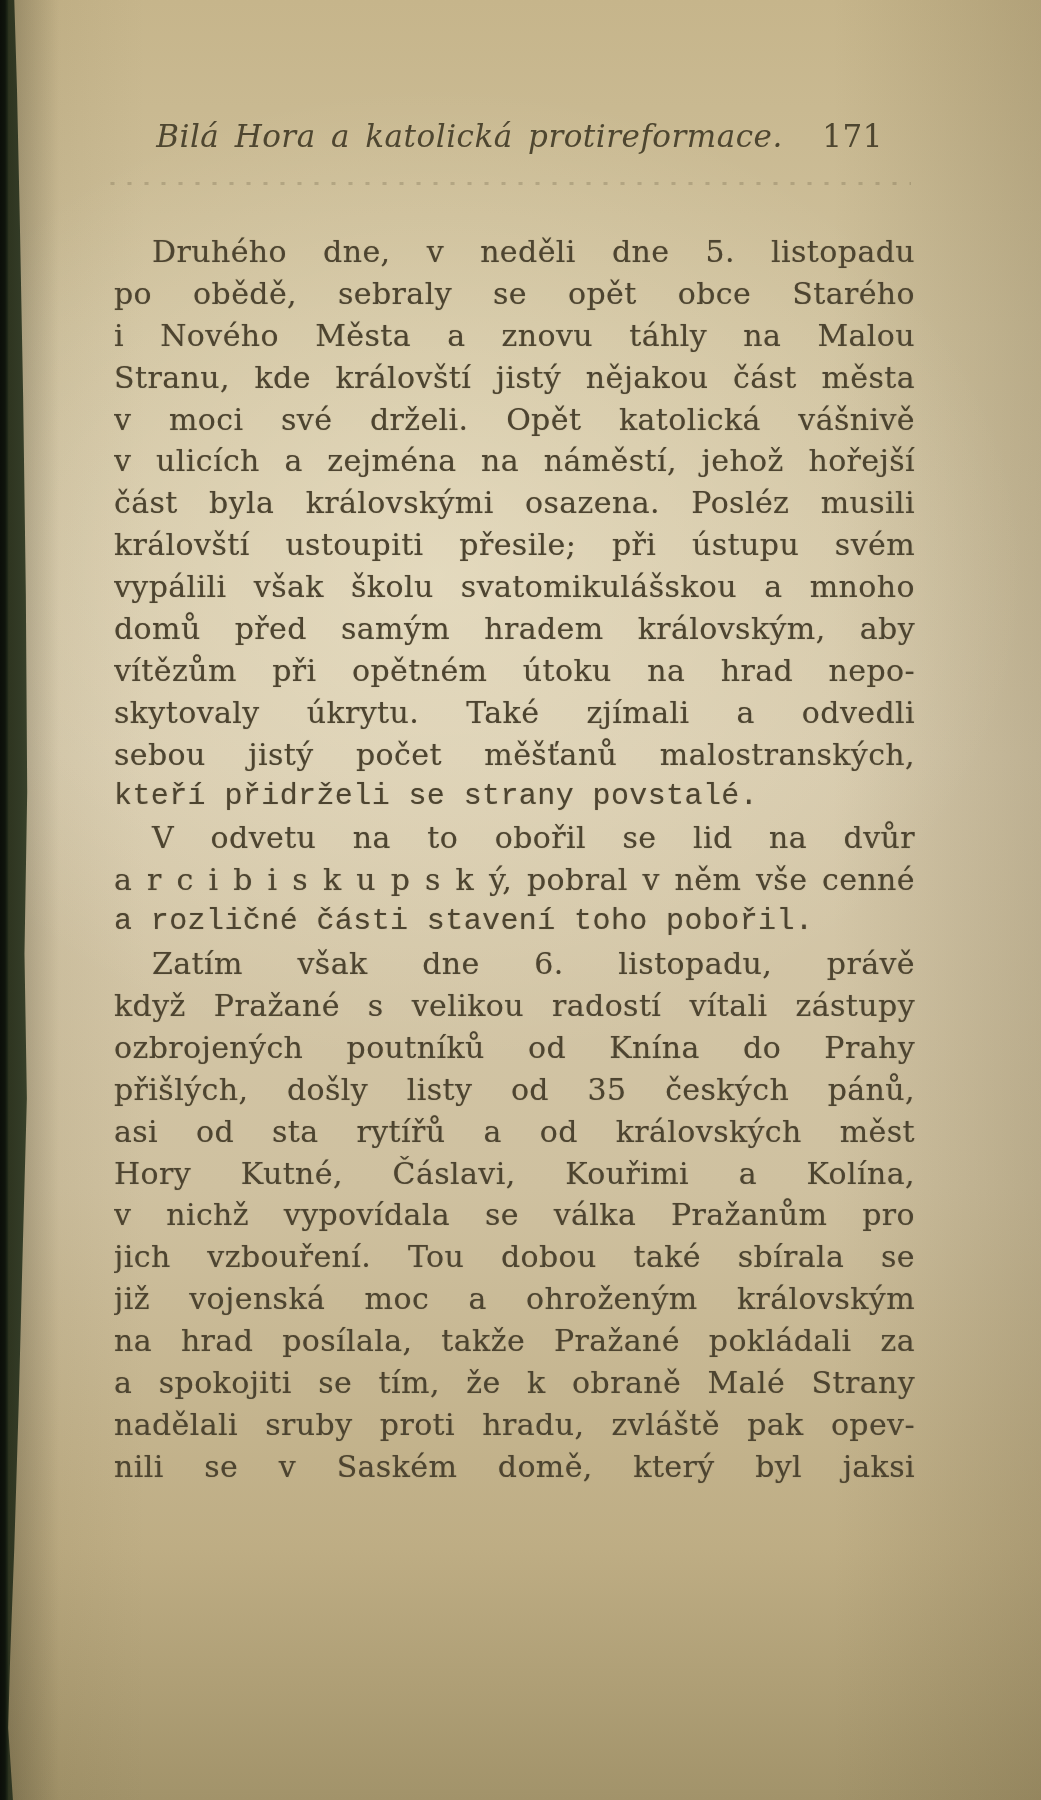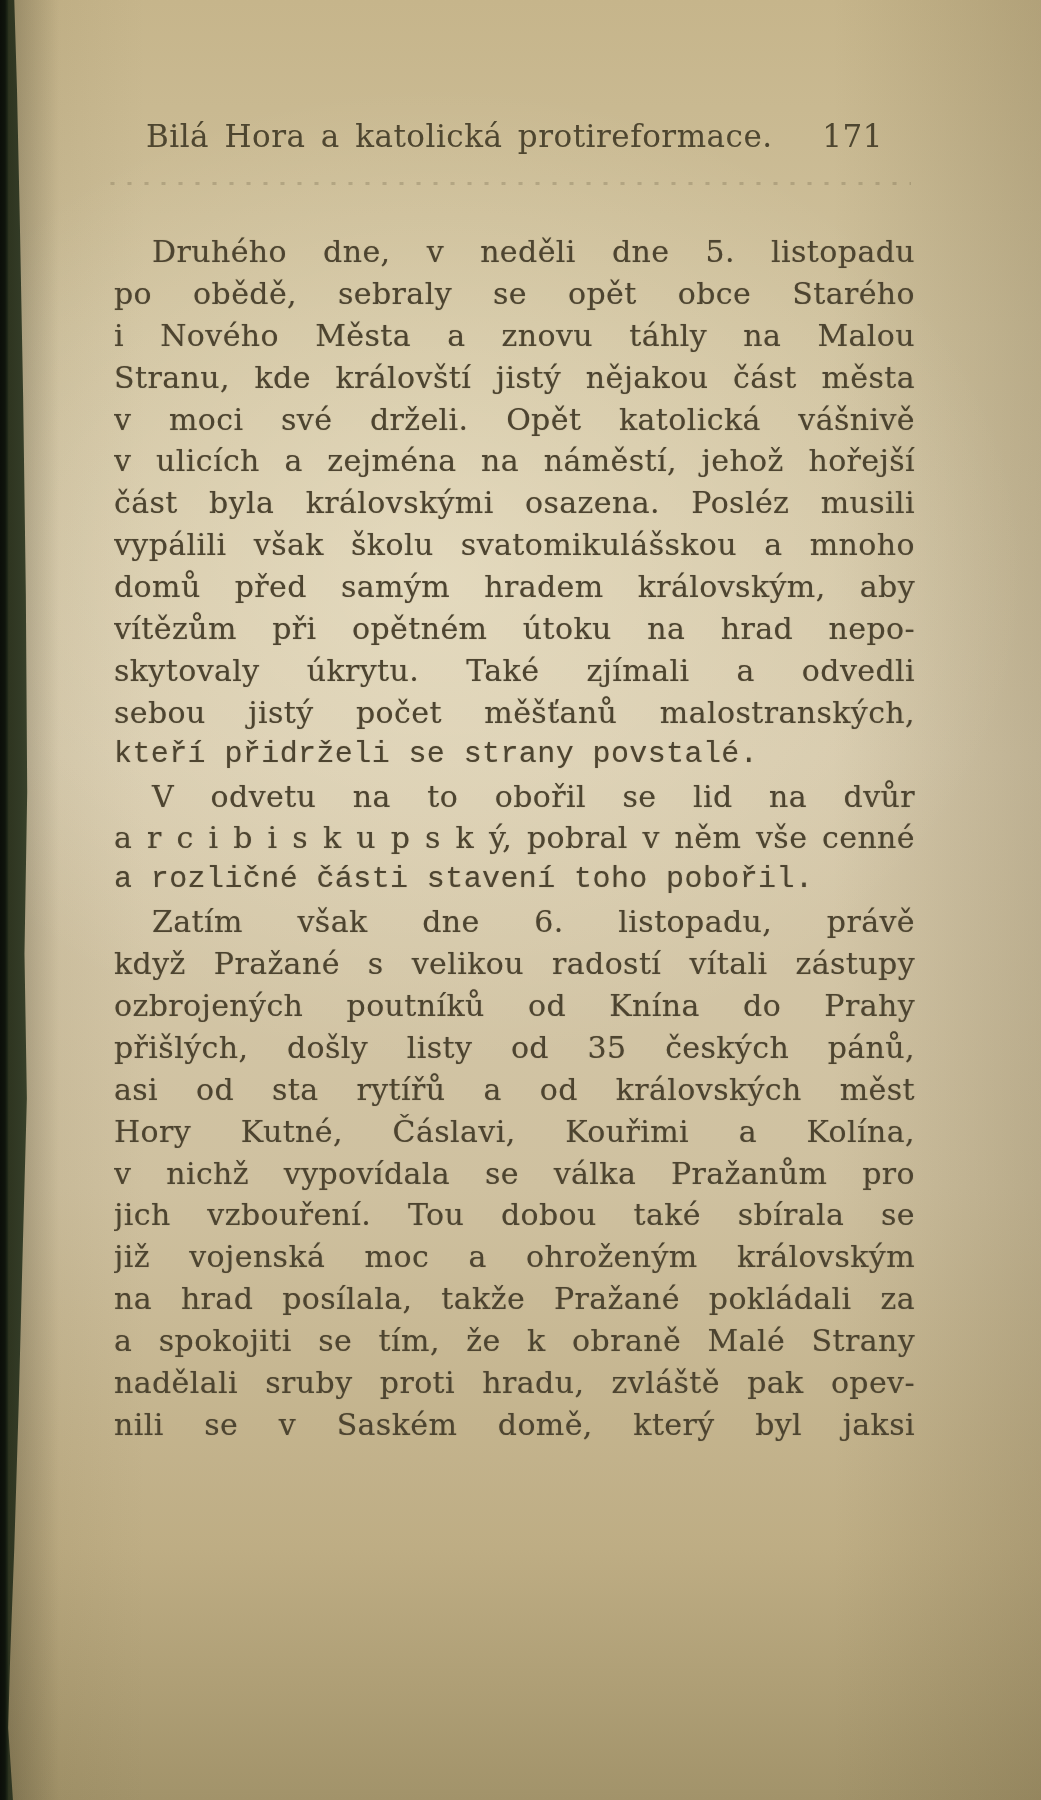--- a/index.html
+++ b/index.html
@@ -38,24 +38,25 @@
   .header{
     position:relative;
     margin-top:118px;
     height:48px;
     color:#4e4630;
     font-size:31px;
     letter-spacing:0.5px;
   }
   .header .title{
     position:absolute;
-    left:46px; right:115px;
-    text-align:left;
+    left:39px; right:115px;
+    text-align:center;
     word-spacing:5px;
     white-space:nowrap;
+    font-style:italic;
   }
   .header .pagenum{
     position:absolute;
     right:32px; top:0;
   }
   .rule{
     position:relative;
     margin:16px 4px 0 8px;
     height:3px;
     background:repeating-linear-gradient(90deg,
@@ -100,20 +101,21 @@
     <div class="rule"></div>
 
     <div class="body-text">
       <div class="line indent">Druhého dne, v neděli dne 5. listopadu</div>
       <div class="line">po obědě, sebraly se opět obce Starého</div>
       <div class="line">i Nového Města a znovu táhly na Malou</div>
       <div class="line">Stranu, kde královští jistý nějakou část města</div>
       <div class="line">v moci své drželi. Opět katolická vášnivě</div>
       <div class="line">v ulicích a zejména na náměstí, jehož hořejší</div>
       <div class="line">část byla královskými osazena. Posléz musili</div>
+      <div class="line">královští ustoupiti přesile; při ústupu svém</div>
       <div class="line">vypálili však školu svatomikulášskou a mnoho</div>
       <div class="line">domů před samým hradem královským, aby</div>
       <div class="line">vítězům při opětném útoku na hrad nepo-</div>
       <div class="line">skytovaly úkrytu. Také zjímali a odvedli</div>
       <div class="line">sebou jistý počet měšťanů malostranských,</div>
       <div class="line para-end">kteří přidrželi se strany povstalé.</div>
       <div class="line indent">V odvetu na to obořil se lid na dvůr</div>
       <div class="line">a r c i b i s k u p s k ý, pobral v něm vše cenné</div>
       <div class="line para-end">a rozličné části stavení toho pobořil.</div>
       <div class="line indent">Zatím však dne 6. listopadu, právě</div>

